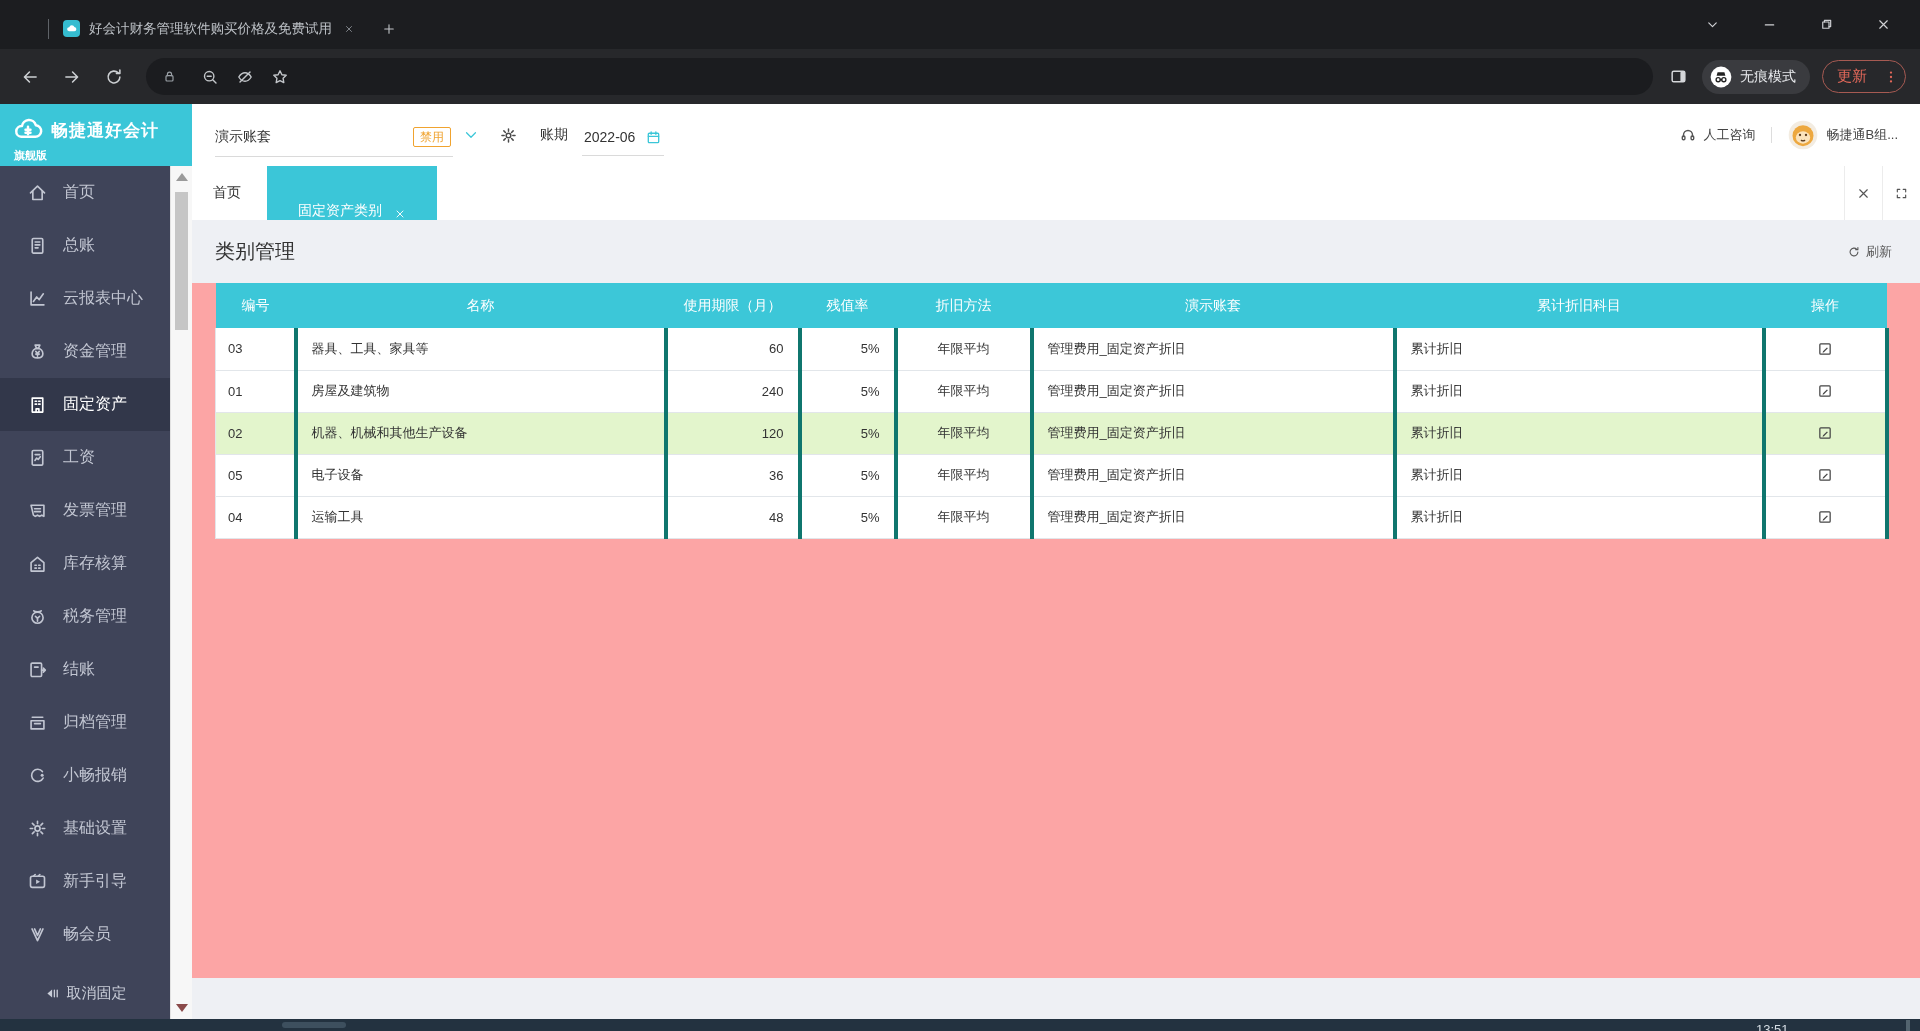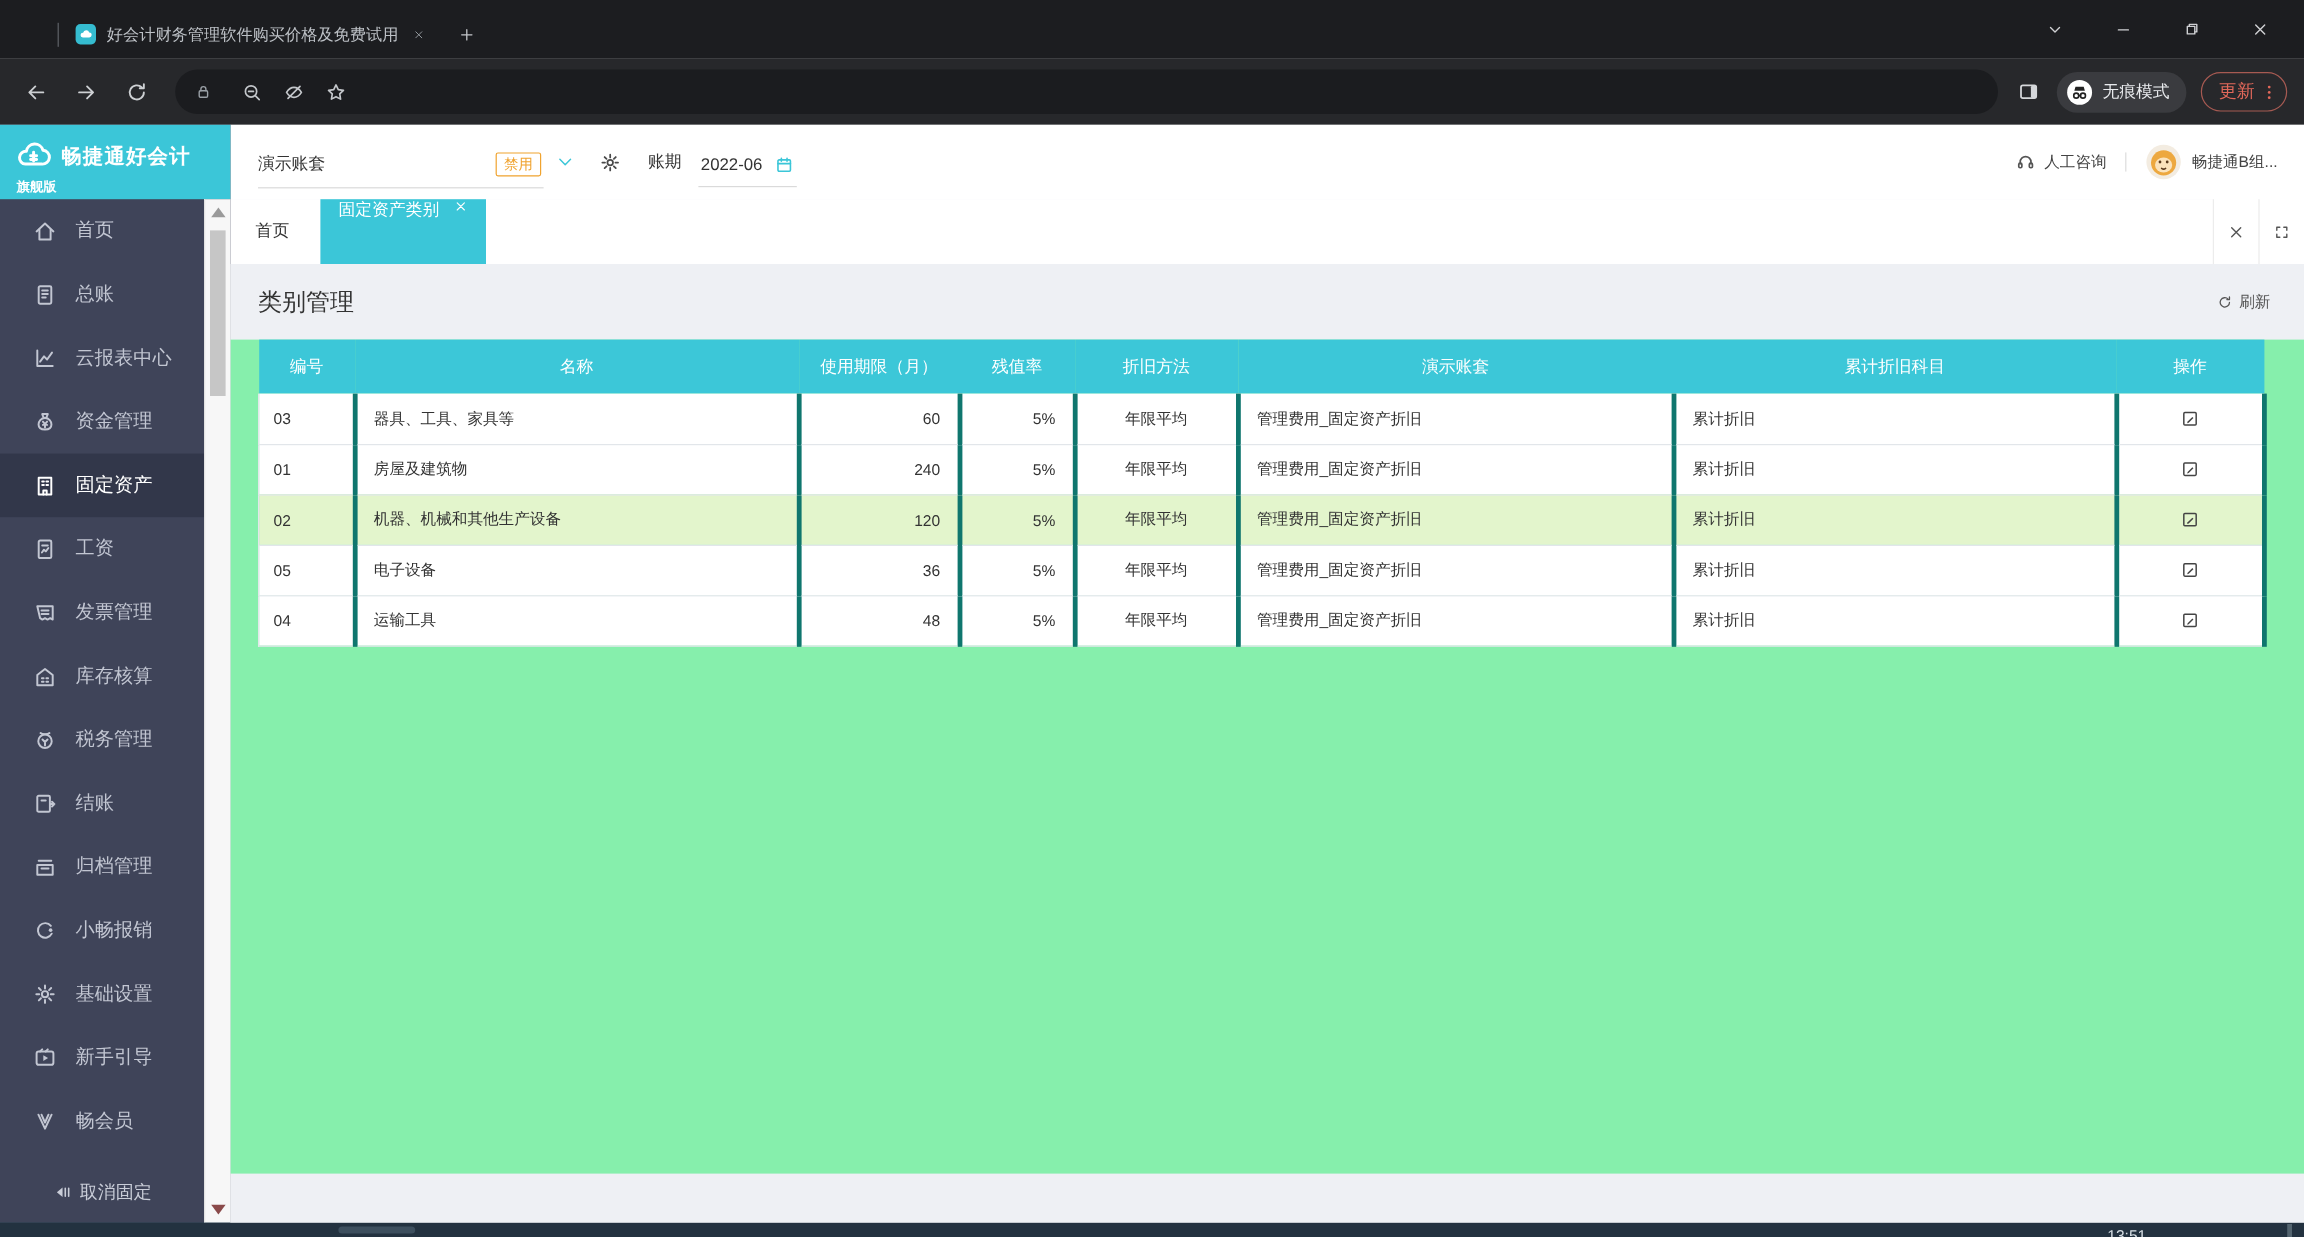--- a/index.html
+++ b/index.html
@@ -25,21 +25,21 @@
   .omnibox { flex:1; height:37px; background:#1b1c1f; border-radius:19px; display:flex; align-items:center; padding:0 16px; margin-right:12px; min-width:0; }
   .omnibox .lock { width:15px; height:15px; color:#9aa0a6; margin-right:10px; flex-shrink:0; }
   .url-text { font-size:15.5px; white-space:nowrap; overflow:hidden; flex:1; }
   .url-text .host { color:#e8eaed; }
   .url-text .path { color:#9aa0a6; }
   .omni-actions { display:flex; align-items:center; gap:17px; margin-left:14px; }
   .omni-icon { width:18px; height:18px; color:#c3c6ca; cursor:pointer; }
   .sidepanel-icon { width:19px; height:19px; color:#d5d7da; margin:0 14px 0 4px; cursor:pointer; }
   .incog-chip { height:34px; border-radius:17px; background:#3a3b3f; color:#e8eaed; display:flex; align-items:center; gap:8px; padding:0 14px 0 8px; font-size:14px; flex-shrink:0; }
   .incog-chip .incog-icon { width:22px; height:22px; }
-  .update-pill { height:33px; border-radius:17px; border:1px solid #a65a52; color:#e2685a; display:flex; align-items:center; gap:4px; padding:0 6px 0 14px; font-size:15px; margin-left:12px; cursor:pointer; flex-shrink:0; }
+  .update-pill { height:33px; border-radius:17px; border:1px solid #a65a52; color:#e2685a; display:flex; align-items:center; gap:16px; padding:0 6px 0 14px; font-size:15px; margin-left:12px; cursor:pointer; flex-shrink:0; }
   .update-pill .kebab { width:16px; height:16px; }
 
   
   .app-row { display:flex; height:927px; position:relative; }
 
   .sidebar { width:192px; background:#3f4459; position:relative; flex-shrink:0; }
   .logo { height:62px; background:#3bc6d8; color:#fff; position:relative; padding:10px 8px 0 12px; }
   .logo-row { display:flex; align-items:center; gap:7px; }
   .logo-cloud { width:32px; height:32px; color:#fff; flex-shrink:0; }
   .brand { font-size:17px; font-weight:bold; letter-spacing:1px; white-space:nowrap; }
@@ -68,32 +68,32 @@
   .period-value { font-size:14px; color:#333; }
   .cal-icon { width:17px; height:17px; color:#3bc6d8; }
   .header-right { margin-left:auto; display:flex; align-items:center; color:#444; font-size:13px; }
   .headset-icon { width:18px; height:18px; color:#555; margin-right:6px; }
   .hr-divider { width:1px; height:16px; background:#ddd; margin:0 16px; }
   .avatar { width:30px; height:30px; border-radius:50%; overflow:hidden; margin-right:8px; flex-shrink:0; }
   .support-link, .user-name { cursor:pointer; white-space:nowrap; }
 
   .doc-tabs { height:54px; background:#fff; display:flex; align-items:stretch; }
   .dt-home { display:flex; align-items:center; padding:0 26px 0 21px; font-size:14px; color:#333; cursor:pointer; }
-  .dt-active { background:#3bc6d8; color:#fff; display:flex; align-items:flex-start; gap:12px; padding:0 15px; font-size:14px; cursor:pointer; }
+  .dt-active { background:#3bc6d8; color:#fff; display:flex; align-items:flex-end; gap:12px; padding:0 31px; font-size:14px; cursor:pointer; }
   .dt-close { width:12px; height:12px; color:#fff; cursor:pointer; }
   .dt-tools { margin-left:auto; display:flex; }
   .dt-tool { width:38px; border-left:1px solid #ececec; display:flex; align-items:center; justify-content:center; color:#555; cursor:pointer; background:#fff; }
   .dt-tool .ticon { width:15px; height:15px; }
 
   .content { flex:1; background:#eef0f4; position:relative; overflow:hidden; }
   .content-head { height:63px; display:flex; align-items:center; padding:0 28px 0 23px; }
   .page-title { font-size:20px; color:#333; font-weight:500; }
   .refresh-btn { margin-left:auto; display:flex; align-items:center; gap:5px; color:#555; font-size:13px; cursor:pointer; }
   .refresh-btn .ricon { width:14px; height:14px; }
-  .card { position:absolute; top:63px; left:0; right:0; height:695px; background:#86efac; }
+  .card { position:absolute; top:63px; left:0; right:0; height:695px; background:#fca5a5; }
 
   table.asset { margin-left:23px; border-collapse:collapse; table-layout:fixed; width:1671px; }
   table.asset th { background:#3cc7d8; color:#fff; font-weight:normal; font-size:14px; height:45px; text-align:center; padding:0 8px; }
   table.asset td { height:42px; font-size:13px; color:#333; border-bottom:1px solid #e2e6ea; border-right:4px solid #0f766e; padding:0 14px; background:#fff; }
   table.asset td:first-child { border-left:1px solid #e2e6ea; padding-left:12px; }
   table.asset tr.hl td { background:#e3f5cc; }
   .cell-edit { display:flex; justify-content:center; }
   .edit-icon { width:16px; height:16px; color:#444; cursor:pointer; }
 
   .taskbar { position:absolute; left:0; bottom:0; width:1920px; height:12px; background:#233240; overflow:hidden; z-index:6; }

